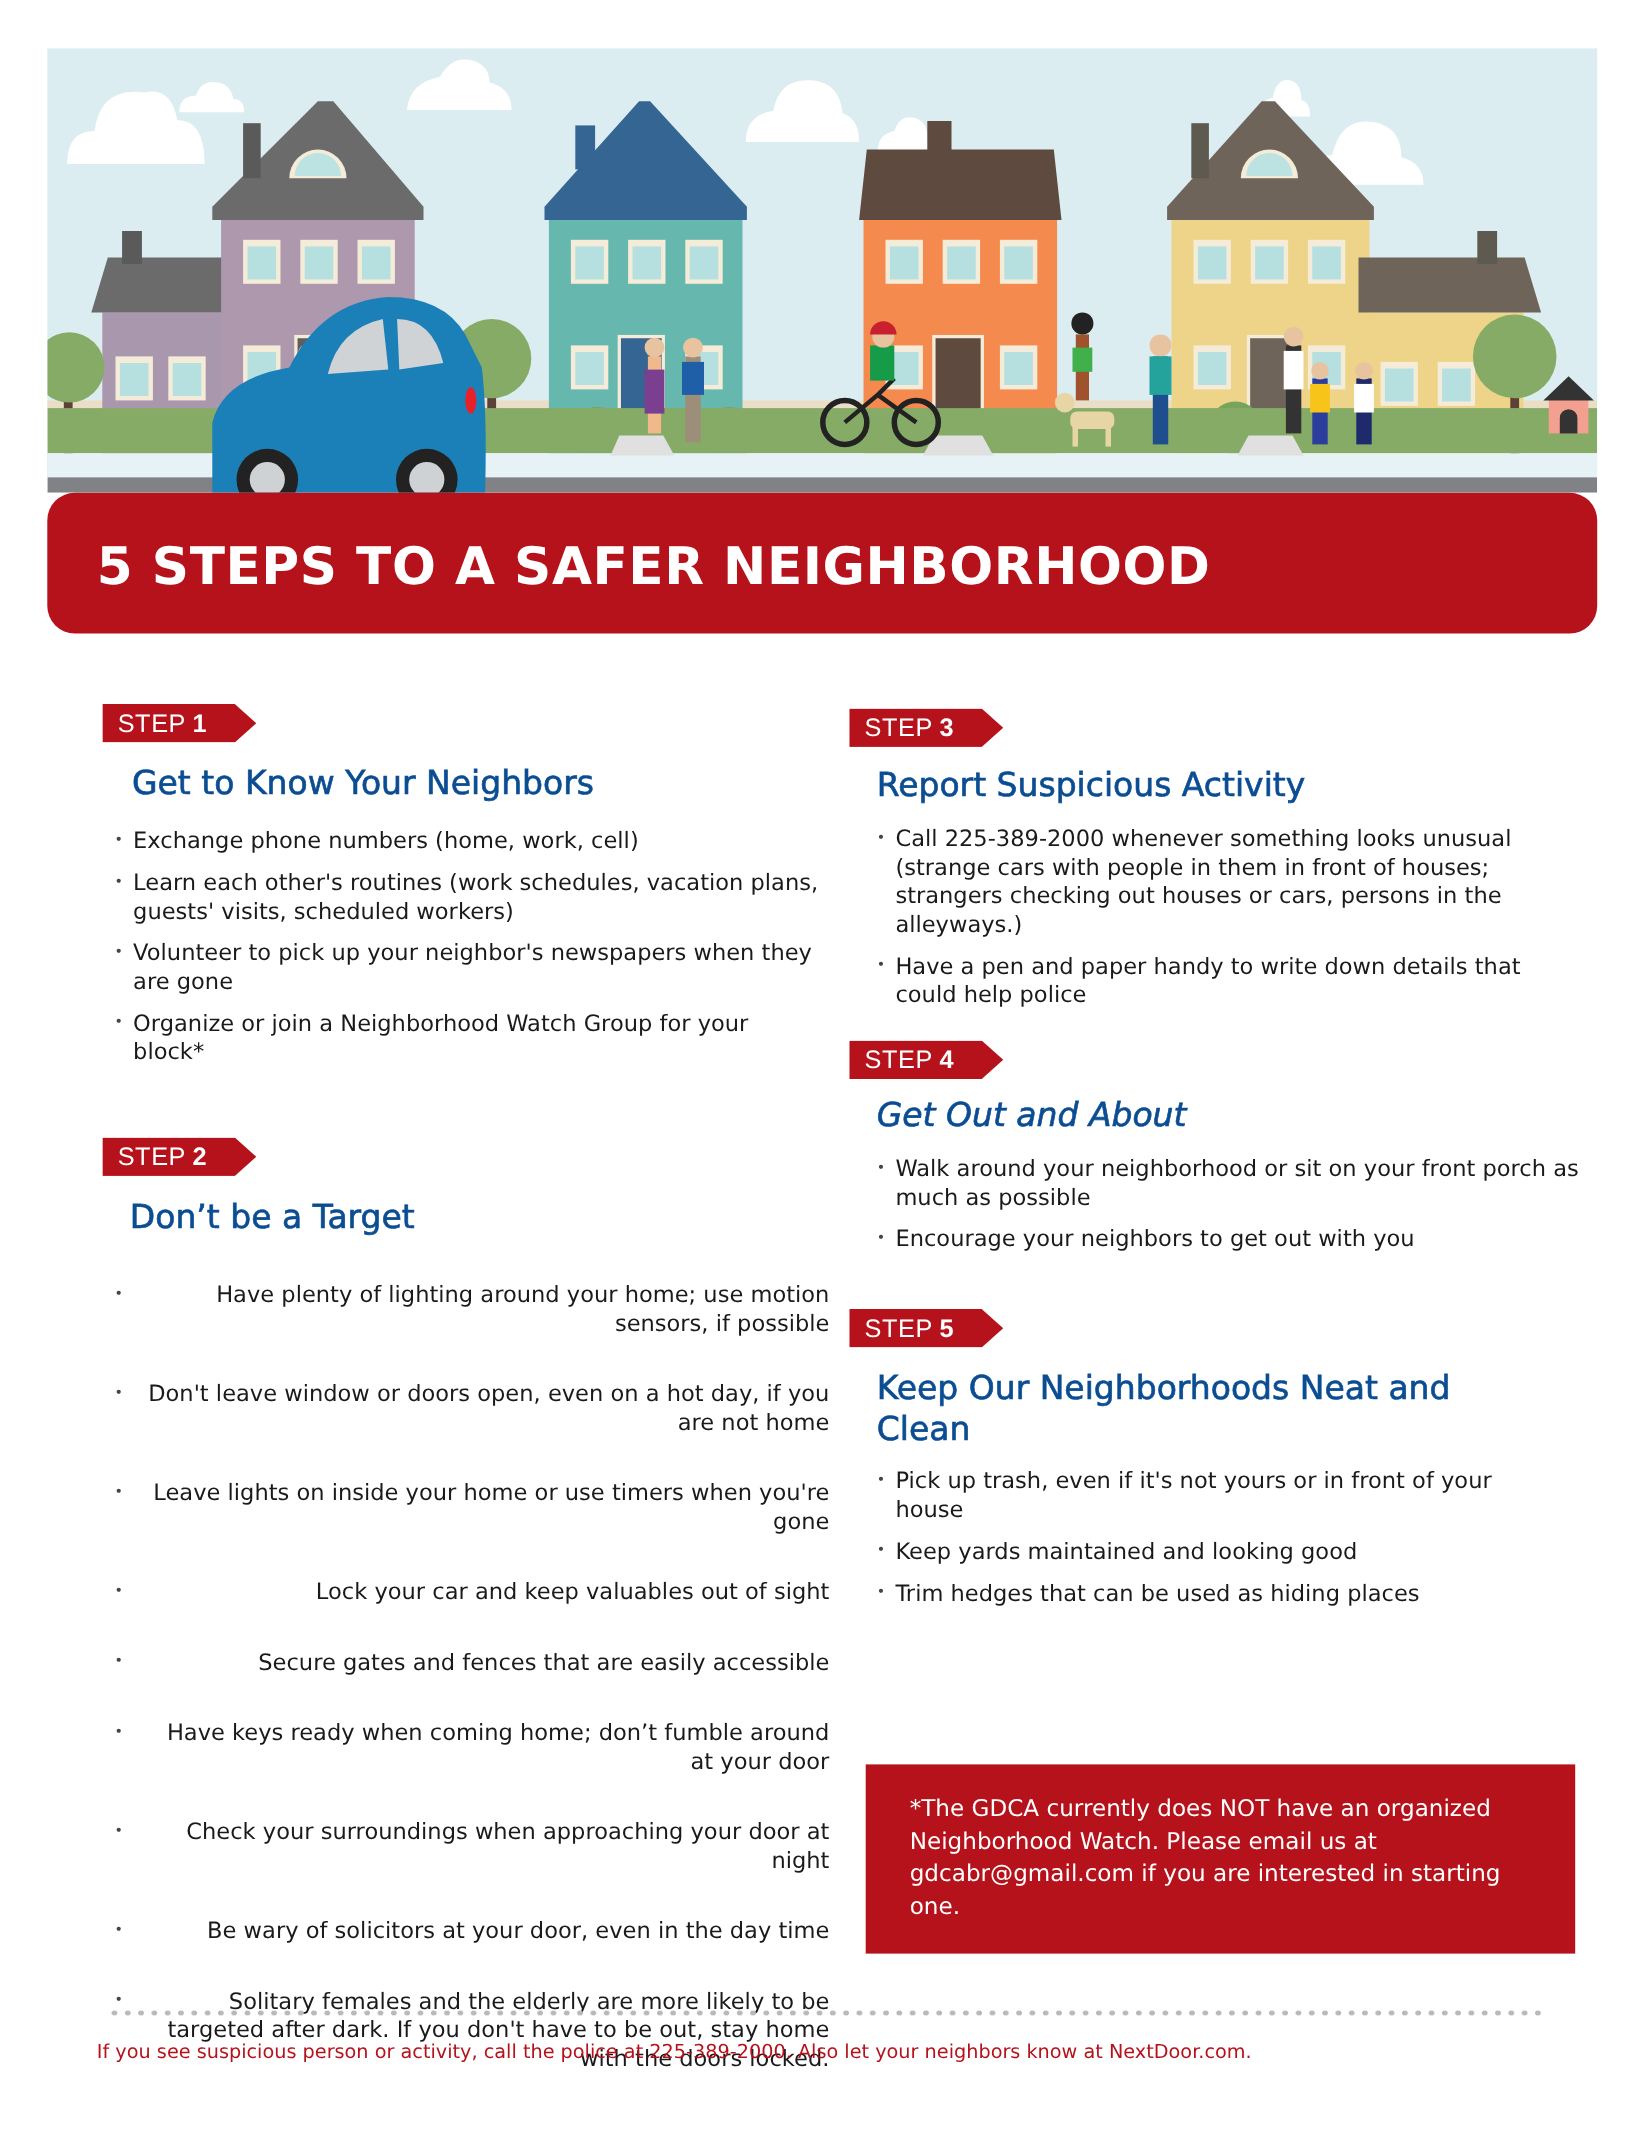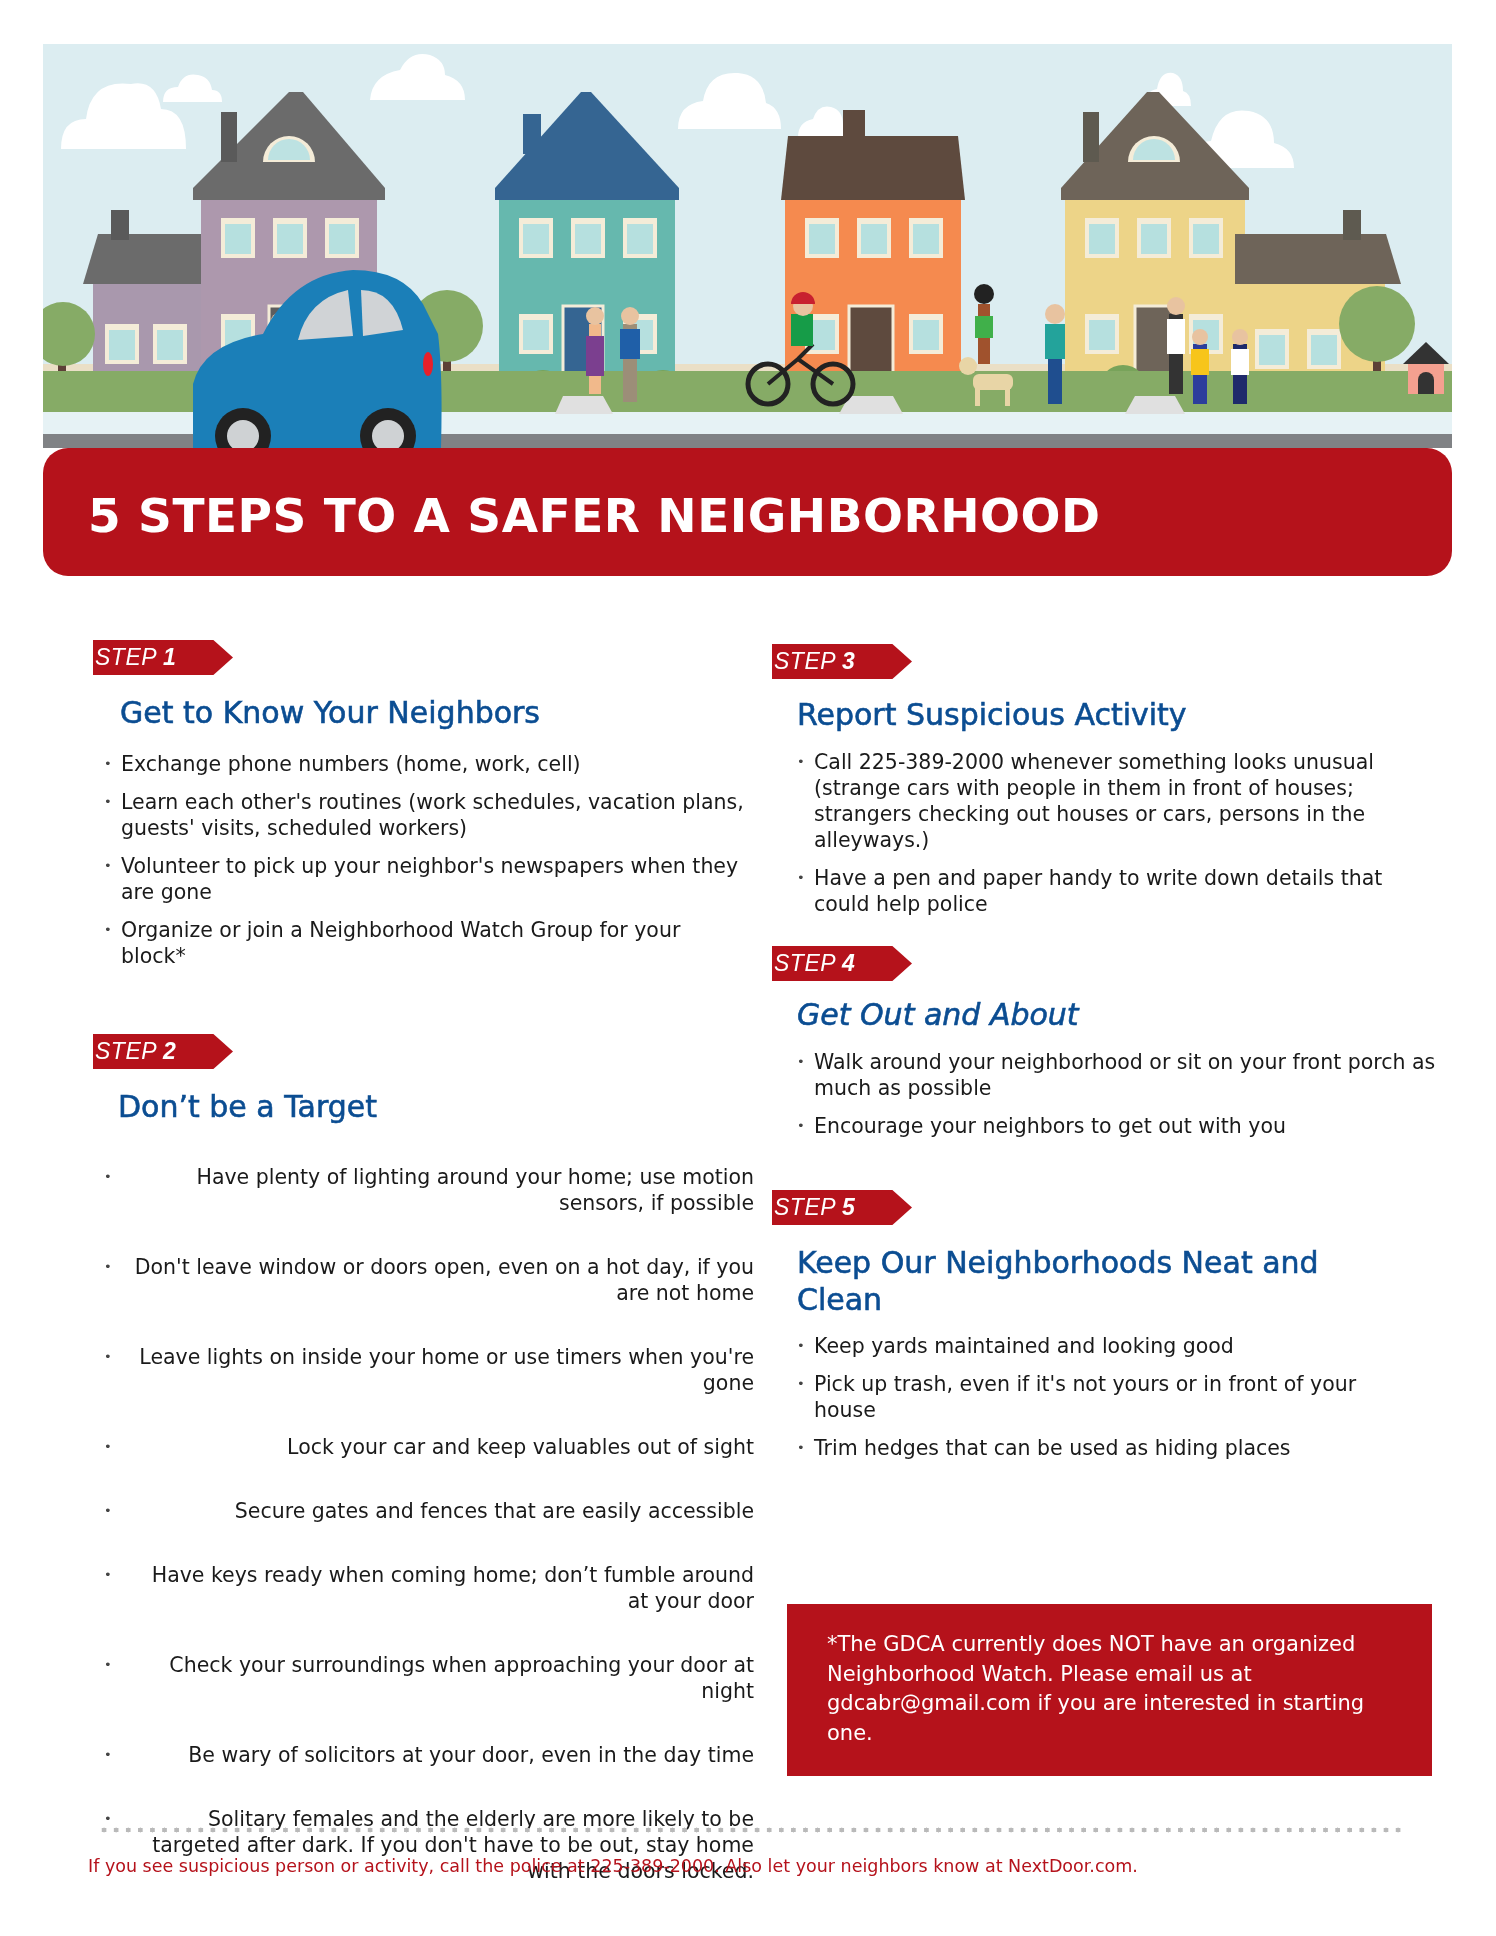--- a/index.html
+++ b/index.html
@@ -5,21 +5,21 @@
   * { box-sizing: border-box; margin: 0; padding: 0; }
   html, body { width: 1496px; height: 1936px; background: #ffffff; overflow: hidden; }
   body { position: relative; font-family: "Liberation Sans", "DejaVu Sans", sans-serif; color: #1a1a1a; }
 
   .hero { position: absolute; left: 43px; top: 44px; width: 1409px; height: 404px; overflow: hidden; background: #dcedf1; }
   .hero svg { display: block; }
 
   .banner { position: absolute; left: 43px; top: 448px; width: 1409px; height: 128px; background: #b5121b; border-radius: 25px; }
   .banner h1 { position: absolute; left: 45px; top: 40px; color: #ffffff; font-family: "DejaVu Sans", "Liberation Sans", sans-serif; font-weight: bold; font-size: 47px; letter-spacing: 0.5px; white-space: nowrap; }
 
-  .step-tag { position: absolute; height: 35px; width: 140px; background: #b5121b; color: #fff; clip-path: polygon(0 0, 86% 0, 100% 50%, 86% 100%, 0 100%); display: flex; align-items: center; padding-left: 2px; font-size: 23px; letter-spacing: 0.5px; font-style: italic; }
+  .step-tag { position: absolute; height: 35px; width: 140px; background: #b5121b; color: #fff; clip-path: polygon(0 0, 86% 0, 100% 50%, 86% 100%, 0 100%); display: flex; align-items: center; padding-left: 14px; font-size: 23px; letter-spacing: 0.5px; }
   .step-tag .word { font-weight: normal; }
   .step-tag .num { font-weight: bold; margin-left: 6px; }
 
   .heading { position: absolute; color: #0b4d92; font-family: "DejaVu Sans", "Liberation Sans", sans-serif; font-size: 30px; font-weight: normal; line-height: 37px; -webkit-text-stroke: 0.6px #0b4d92; }
 
   .bullets { position: absolute; list-style: none; font-family: "DejaVu Sans", "Liberation Sans", sans-serif; font-size: 20.5px; line-height: 26px; color: #1a1a1a; }
   .bullets li { position: relative; padding-left: 17px; margin-bottom: 12px; }
   .bullets li::before { content: "\2022"; position: absolute; left: 0; top: 0; font-size: 13px; color: #444; }
 
   .note { position: absolute; left: 787px; top: 1604px; width: 645px; height: 172px; background: #b5121b; color: #fff; padding: 26px 30px 0 40px; font-family: "DejaVu Sans", "Liberation Sans", sans-serif; font-size: 21px; line-height: 29.5px; }
@@ -276,22 +276,22 @@
   <li>Walk around your neighborhood or sit on your front porch as much as possible</li>
   <li>Encourage your neighbors to get out with you</li>
 </ul>
 
 <div class="step-tag" style="left:772px; top:1190px;">
   <span class="word">STEP</span>
     <span class="num">5</span>
 </div>
 <h2 class="heading" style="left:797px; top:1244px; width:600px;">Keep Our Neighborhoods Neat and Clean</h2>
 <ul class="bullets" style="left:797px; top:1333px; width:560px;">
+  <li>Pick up trash, even if it's not yours or in front of your house</li>
   <li>Keep yards maintained and looking good</li>
-  <li>Pick up trash, even if it's not yours or in front of your house</li>
   <li>Trim hedges that can be used as hiding places</li>
 </ul>
 
 <div class="note">
   <span>*The GDCA currently does NOT have an organized Neighborhood Watch. Please email us at gdcabr@gmail.com if you are interested in starting one.</span>
 </div>
 
 <div class="dots"></div>
 
 <div class="footer">If you see suspicious person or activity, call the police at 225-389-2000. Also let your neighbors know at NextDoor.com.</div>

